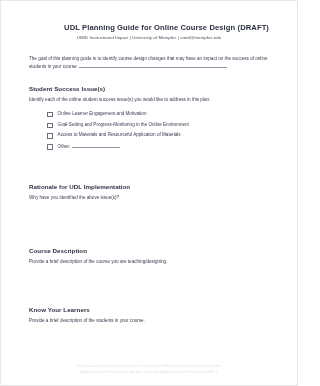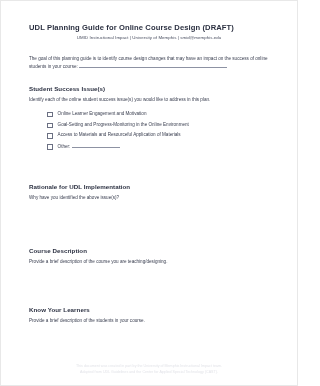--- a/index.html
+++ b/index.html
@@ -28,21 +28,21 @@
     width: 296px;
     height: 384px;
     background: #ffffff;
     box-sizing: border-box;
     padding: 22px 28px 10px 28px;
   }
   .doc-title {
     font-size: 7.6px;
     font-weight: bold;
     color: #2c3142;
-    text-align: left;
+    text-align: right;
     letter-spacing: 0.1px;
     line-height: 1.25;
     margin: 0 0 3px 0;
   }
   .doc-subtitle {
     font-size: 4.4px;
     color: #4a4f60;
     text-align: center;
     letter-spacing: 0.05px;
     line-height: 1.3;

